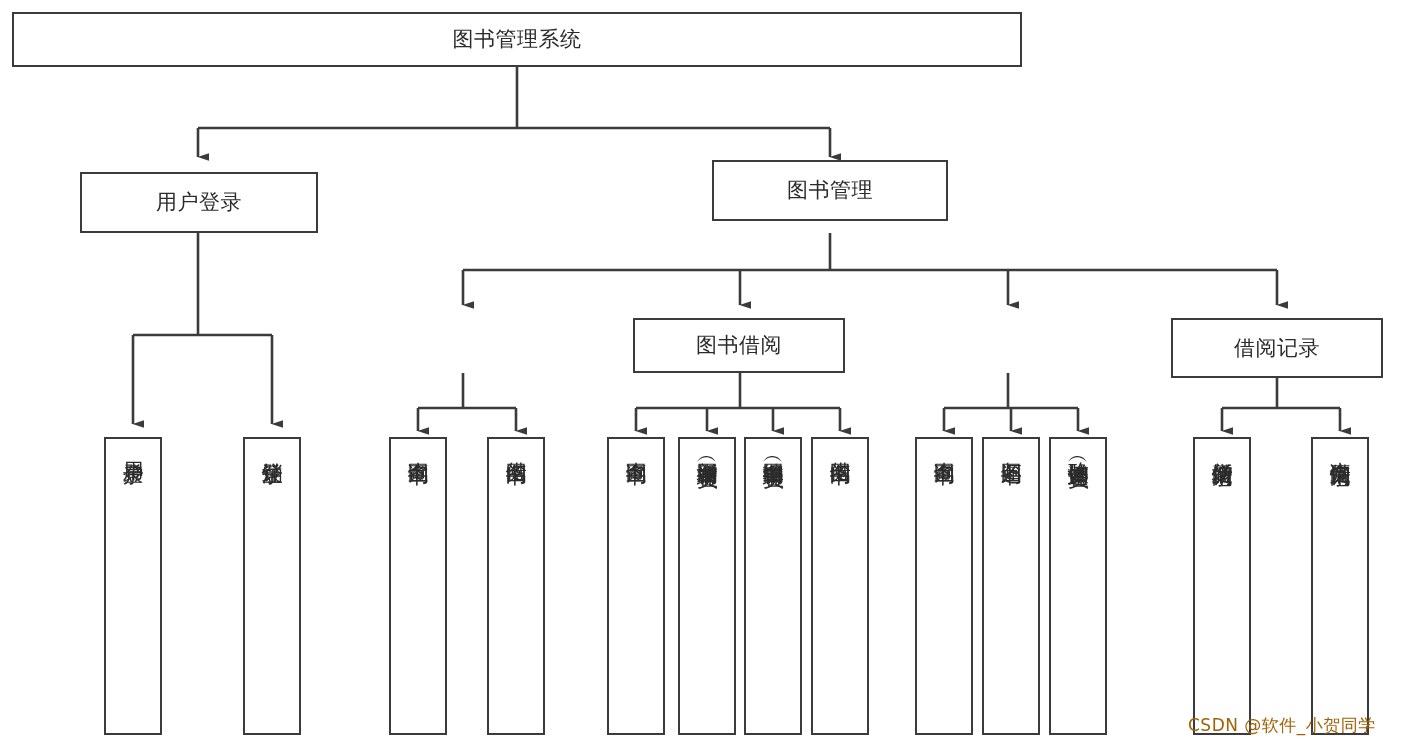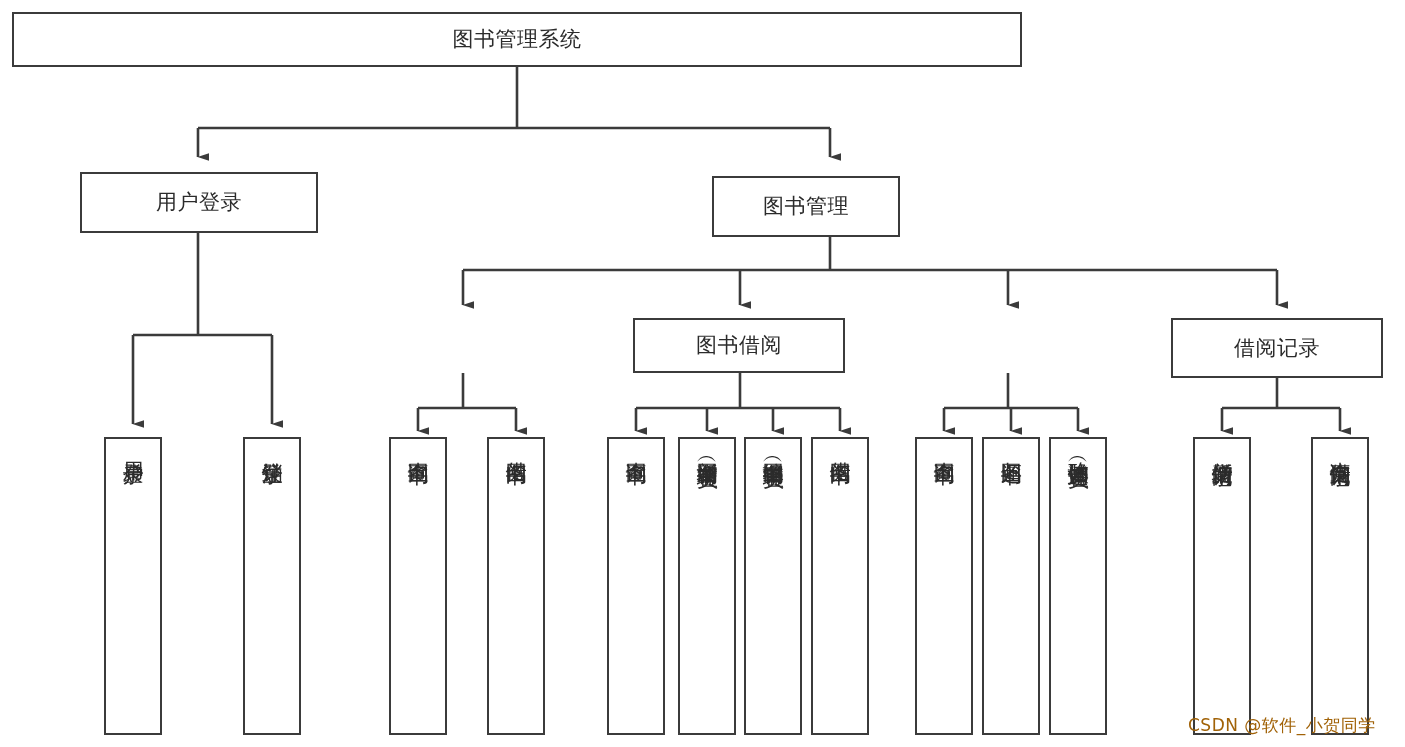--- a/index.html
+++ b/index.html
@@ -128,21 +128,21 @@
   </svg>
 
   <div class="node" style="left:12px; top:12px; width:1010px; height:55px;">
     <span class="node-label">图书管理系统</span>
   </div>
 
   <div class="node" style="left:80px; top:172px; width:238px; height:61px;">
     <span class="node-label">用户登录</span>
   </div>
 
-  <div class="node" style="left:712px; top:176px; width:188px; height:61px;">
+  <div class="node" style="left:712px; top:160px; width:236px; height:61px;">
     <span class="node-label">图书管理</span>
   </div>
 
 
   <div class="node" style="left:633px; top:318px; width:212px; height:55px;">
     <span class="node-label">图书借阅</span>
   </div>
 
 
   <div class="node" style="left:1171px; top:318px; width:212px; height:60px;">

